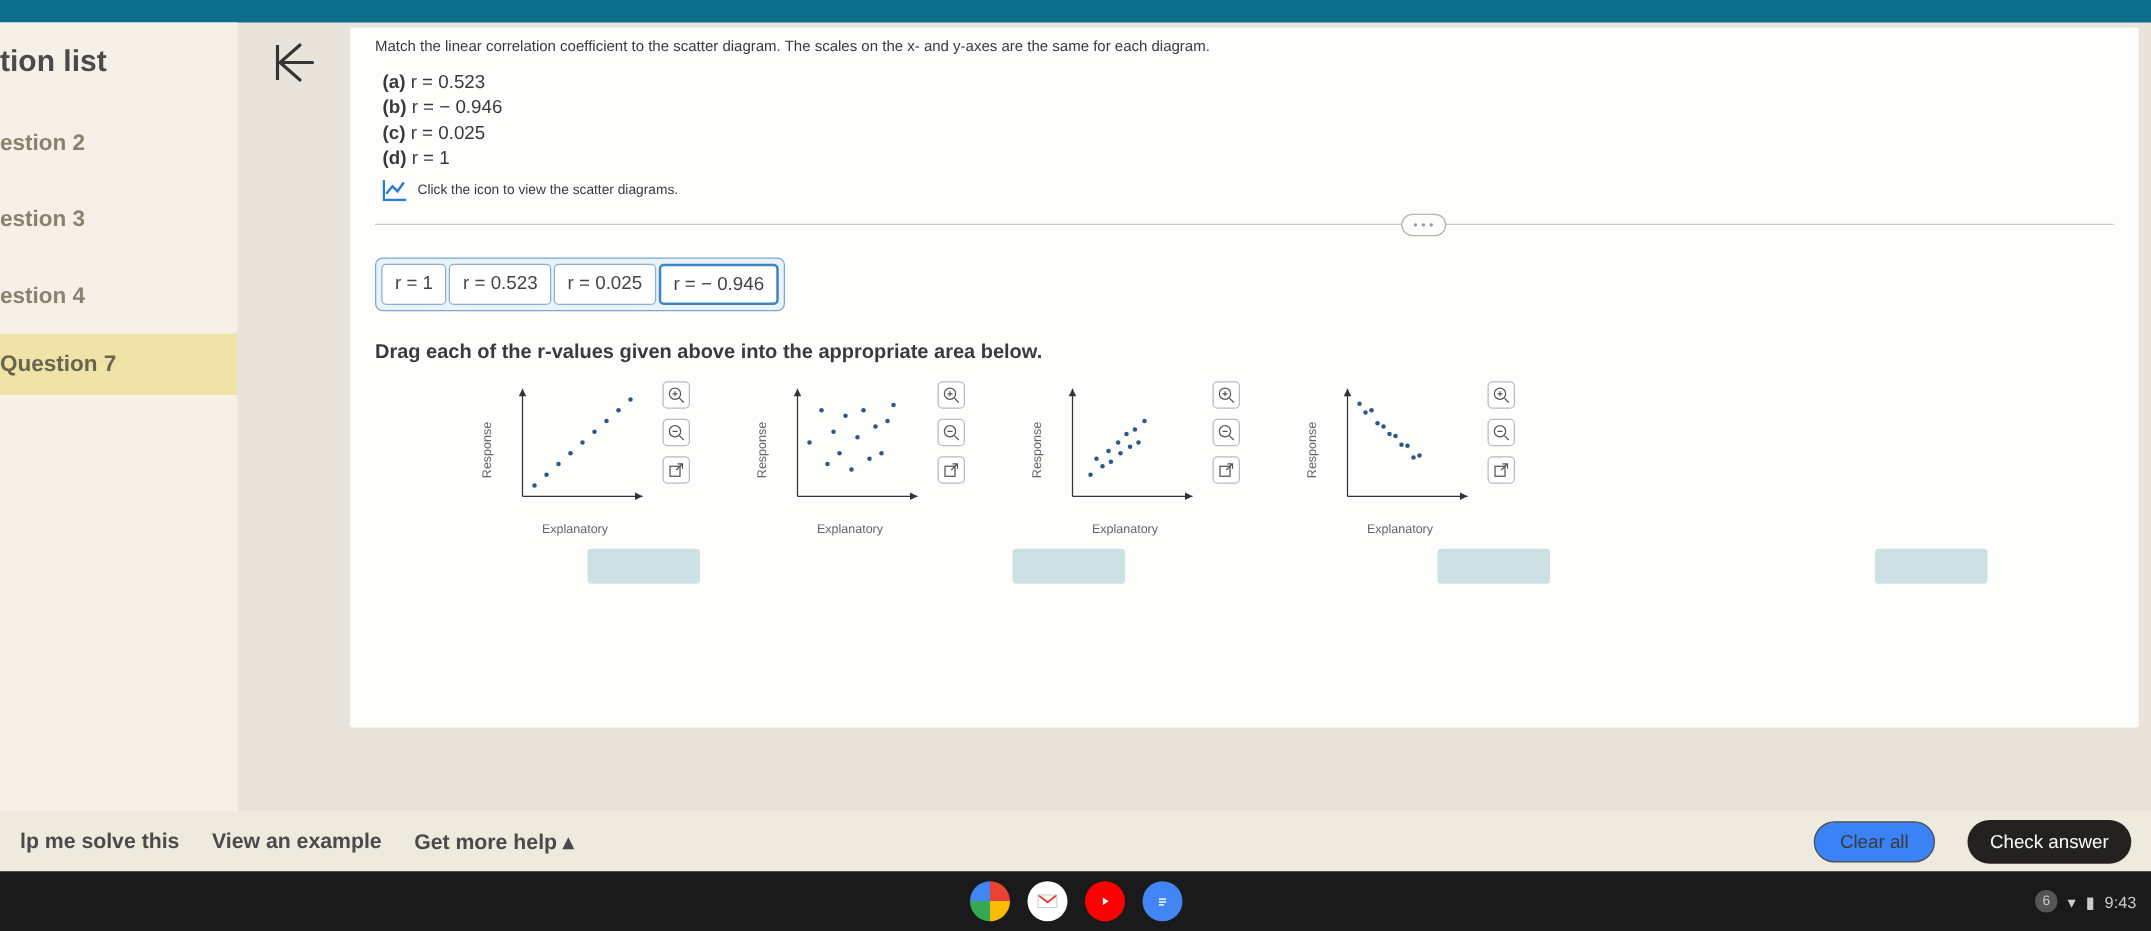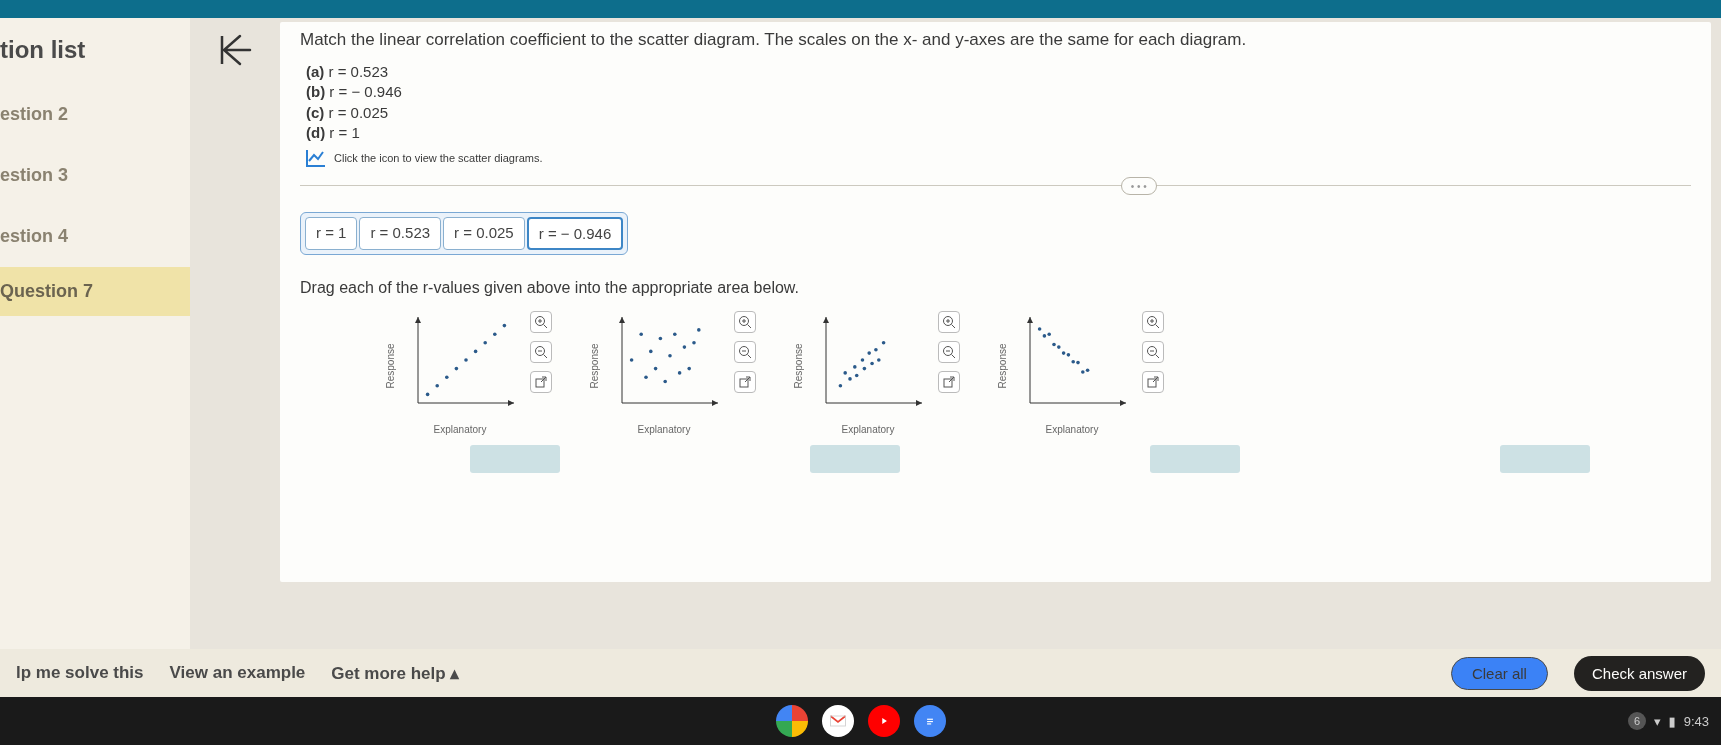--- a/index.html
+++ b/index.html
@@ -54,21 +54,21 @@
   position: absolute;
   left: 280px;
   top: 22px;
   right: 10px;
   height: 560px;
   background: #fdfdfb;
   border-radius: 2px;
   padding: 8px 20px;
 }
 .question-text {
-  font-size: 17px;
+  font-size: 12px;
   color: #3a3a3a;
   margin-bottom: 12px;
 }
 .options {
   font-size: 15px;
   color: #3a3a3a;
   line-height: 1.35;
   margin-left: 6px;
 }
 .options b { font-weight: bold; }
@@ -120,24 +120,25 @@
   color: #444;
   cursor: grab;
 }
 .drag-item.highlight {
   border: 2px solid #3d86c6;
 }
 .instruction {
   margin: 24px 0 14px 0;
   font-size: 16px;
   color: #3a3a3a;
+  font-weight: bold;
 }
 .plots-row {
   display: flex;
-  gap: 52px;
+  gap: 68px;
   align-items: flex-start;
   margin-left: 100px;
 }
 .plot-cell {
   display: flex;
   align-items: flex-start;
   gap: 10px;
 }
 .plot {
   width: 120px;

